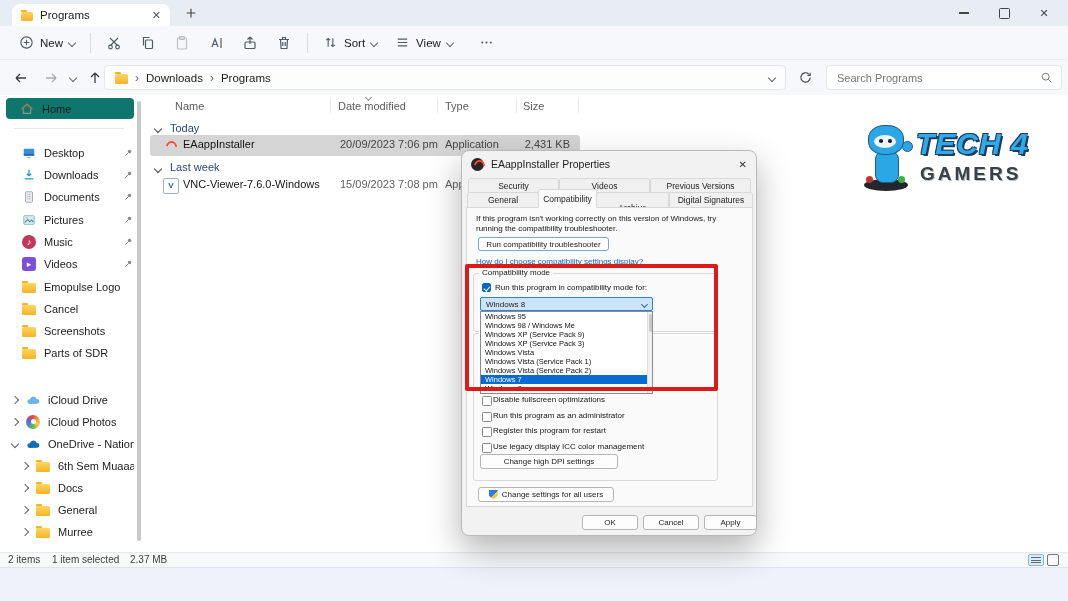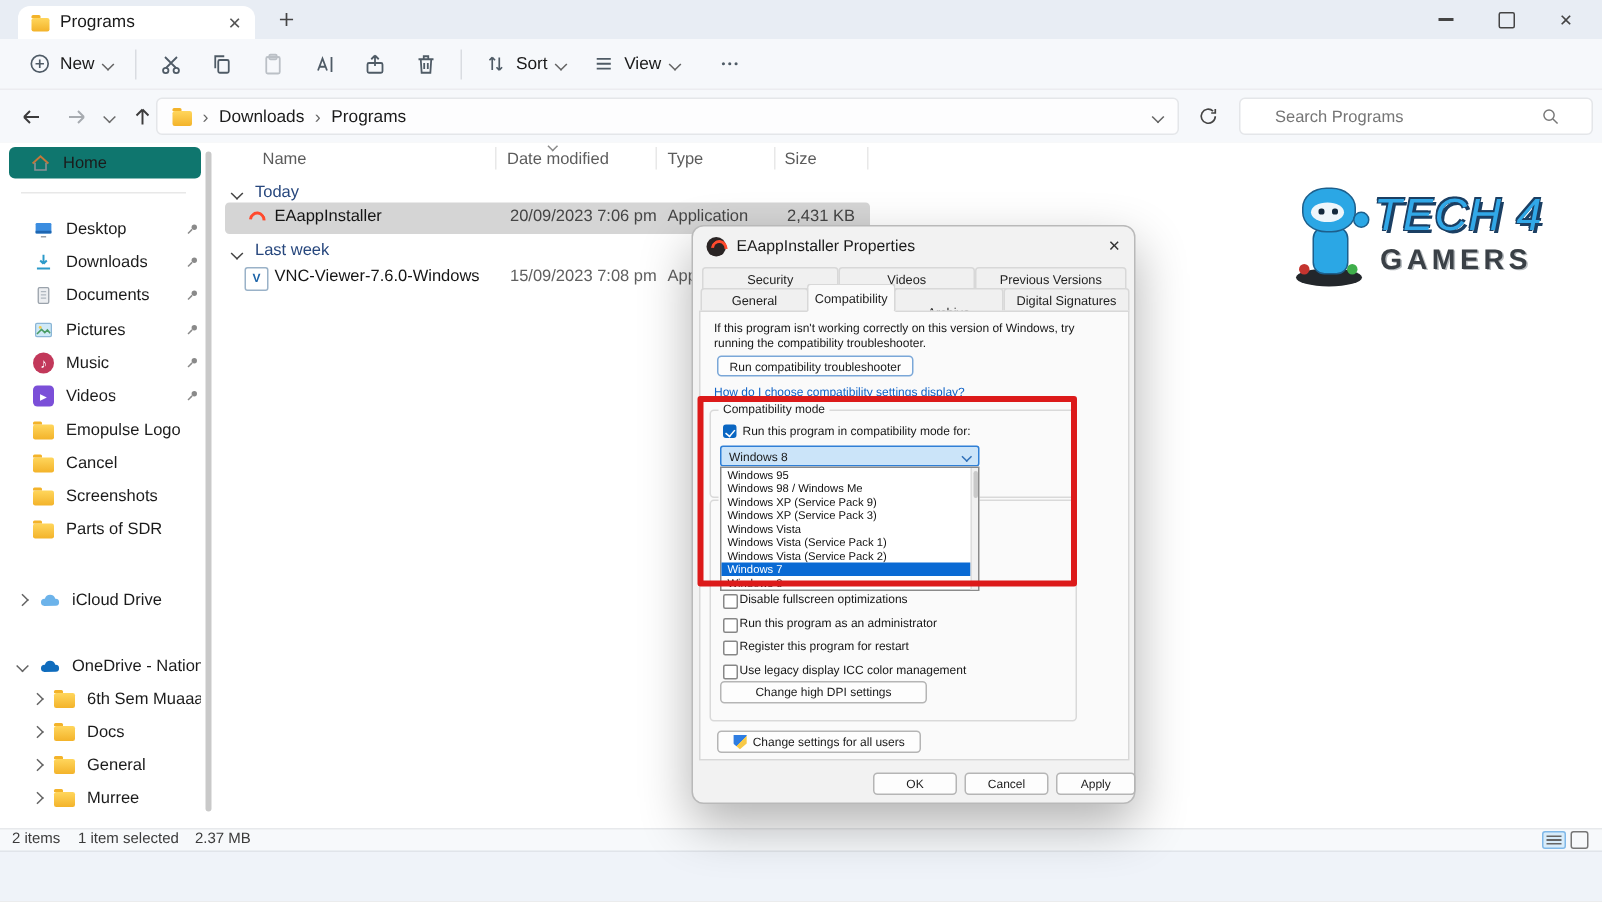--- a/index.html
+++ b/index.html
@@ -19,21 +19,21 @@
     display:flex;align-items:center;padding-left:10px;box-sizing:border-box}
   .tbtn{height:28px;display:flex;align-items:center;gap:6px;padding:0 9px;border-radius:4px;font-size:11.5px;color:#191919}
   .tsep{width:1px;height:20px;background:#d9dce1;margin:0 6px}
   .dim{opacity:.35}
   .addrbar{position:absolute;left:0;top:60px;width:1068px;height:35px;background:#f6f8fb;border-bottom:1px solid #e5e7ea}
   .navb{position:absolute;top:5px;width:26px;height:25px;display:flex;align-items:center;justify-content:center}
   .crumbbox{position:absolute;left:104px;top:5px;width:682px;height:25px;background:#fdfdfe;border:1px solid #e4e6e9;border-radius:4px;
     display:flex;align-items:center;gap:7px;padding:0 10px;font-size:11.5px;box-sizing:border-box}
   .crumbsep{color:#666;font-size:12px}
   .searchbox{position:absolute;left:826px;top:5px;width:236px;height:25px;background:#fff;border:1px solid #e4e6e9;border-radius:4px;
-    display:flex;align-items:center;box-sizing:border-box;padding:0 21px}
+    display:flex;align-items:center;box-sizing:border-box;padding:0 8px}
   .searchbox input{flex:1;border:none;outline:none;background:transparent;font-size:11px;color:#666;font-family:inherit}
 
   
   .cv{display:inline-block;width:5px;height:5px;border-right:1.3px solid #636363;border-bottom:1.3px solid #636363;flex:none}
   .cv.d{transform:rotate(45deg)} .cv.r{transform:rotate(-45deg)}
 
   
   .main{position:absolute;left:0;top:95px;width:1068px;height:457px;background:#fff}
   .srow{position:absolute;left:6px;width:128px;height:21px;display:flex;align-items:center;gap:8px;border-radius:4px;
     font-size:11px;box-sizing:border-box;overflow:hidden;white-space:nowrap}
@@ -55,21 +55,21 @@
   .frow{position:absolute;left:150px;width:430px;height:21px}
   .frow .cell{position:absolute;top:3px;font-size:11px;white-space:nowrap}
   .ea{width:15px;height:15px;border-radius:50%;background:#2a2424;position:relative;flex:none}
   .ea::after{content:"";position:absolute;left:2.5px;top:2.5px;width:7px;height:7px;border-radius:50%;
     border:2px solid #ff4a2d;border-left-color:transparent;border-bottom-color:transparent;transform:rotate(-40deg)}
   .vnc{width:14px;height:14px;background:#fff;border:1px solid #9ab2c8;border-radius:2px;color:#1b63a8;
     font-size:8px;font-weight:bold;text-align:center;line-height:13px;flex:none}
   .vnc::after{content:"V"}
 
   
-  .wm-top{font-size:30px;font-weight:400;font-style:italic;color:#31a8e8;letter-spacing:1px;
+  .wm-top{font-size:30px;font-weight:700;font-style:italic;color:#31a8e8;letter-spacing:1px;
     text-shadow:-1px -1px 0 #1b3f63,1px -1px 0 #1b3f63,-1px 1px 0 #1b3f63,2px 2px 0 #1b3f63}
   .wm-bot{font-size:19px;font-weight:900;color:#3a4046;letter-spacing:3px;text-shadow:1px 1px 0 #b9bdc1}
 
   
   .dialog{position:absolute;left:461px;top:150px;width:296px;height:386px;background:#f2f2f2;border:1px solid #b9b9b9;
     border-radius:8px;box-shadow:0 14px 34px rgba(0,0,0,.3);z-index:40;box-sizing:border-box}
   .dtab{position:absolute;height:15px;background:#f0f0f0;border:1px solid #d8d8d8;border-radius:2.5px 2.5px 0 0;
     display:flex;align-items:center;justify-content:center;font-size:8.5px;color:#222;box-sizing:border-box}
   .dtab.active{background:#fafafa;border-bottom-color:#fafafa;z-index:3}
   .pane{position:absolute;left:4px;top:56px;width:287px;height:300px;background:#fafafa;border:1px solid #d8d8d8;box-sizing:border-box;z-index:1}
@@ -353,20 +353,25 @@
     </div>
     <div class="srow" style="top:294px;padding-left:6px">
       <span class="cv r"></span>
       <span class="ic">
           <svg width="14" height="14" viewBox="0 0 16 16">
             <path d="M4.2 12.5a2.7 2.7 0 0 1 0-5.4h.3A4.1 4.1 0 0 1 12.4 7a2.7 2.7 0 0 1 .4 5.4z" fill="#6cb3ea"></path>
           </svg>
         </span>
       <span class="lbl">iCloud Drive</span>
     </div>
+    <div class="srow" style="top:316px;padding-left:6px">
+      <span class="cv r"></span>
+      <span class="ic iphotos"></span>
+      <span class="lbl">iCloud Photos</span>
+    </div>
     <div class="srow" style="top:338px;padding-left:6px">
       <span class="cv d"></span>
       <span class="ic">
           <svg width="14" height="14" viewBox="0 0 16 16">
             <path d="M4.2 12.5a2.7 2.7 0 0 1 0-5.4h.3A4.1 4.1 0 0 1 12.4 7a2.7 2.7 0 0 1 .4 5.4z" fill="#0f6cbd"></path>
           </svg>
         </span>
       <span class="lbl">OneDrive - National Unive</span>
     </div>
     <div class="srow" style="top:360px;padding-left:16px">

